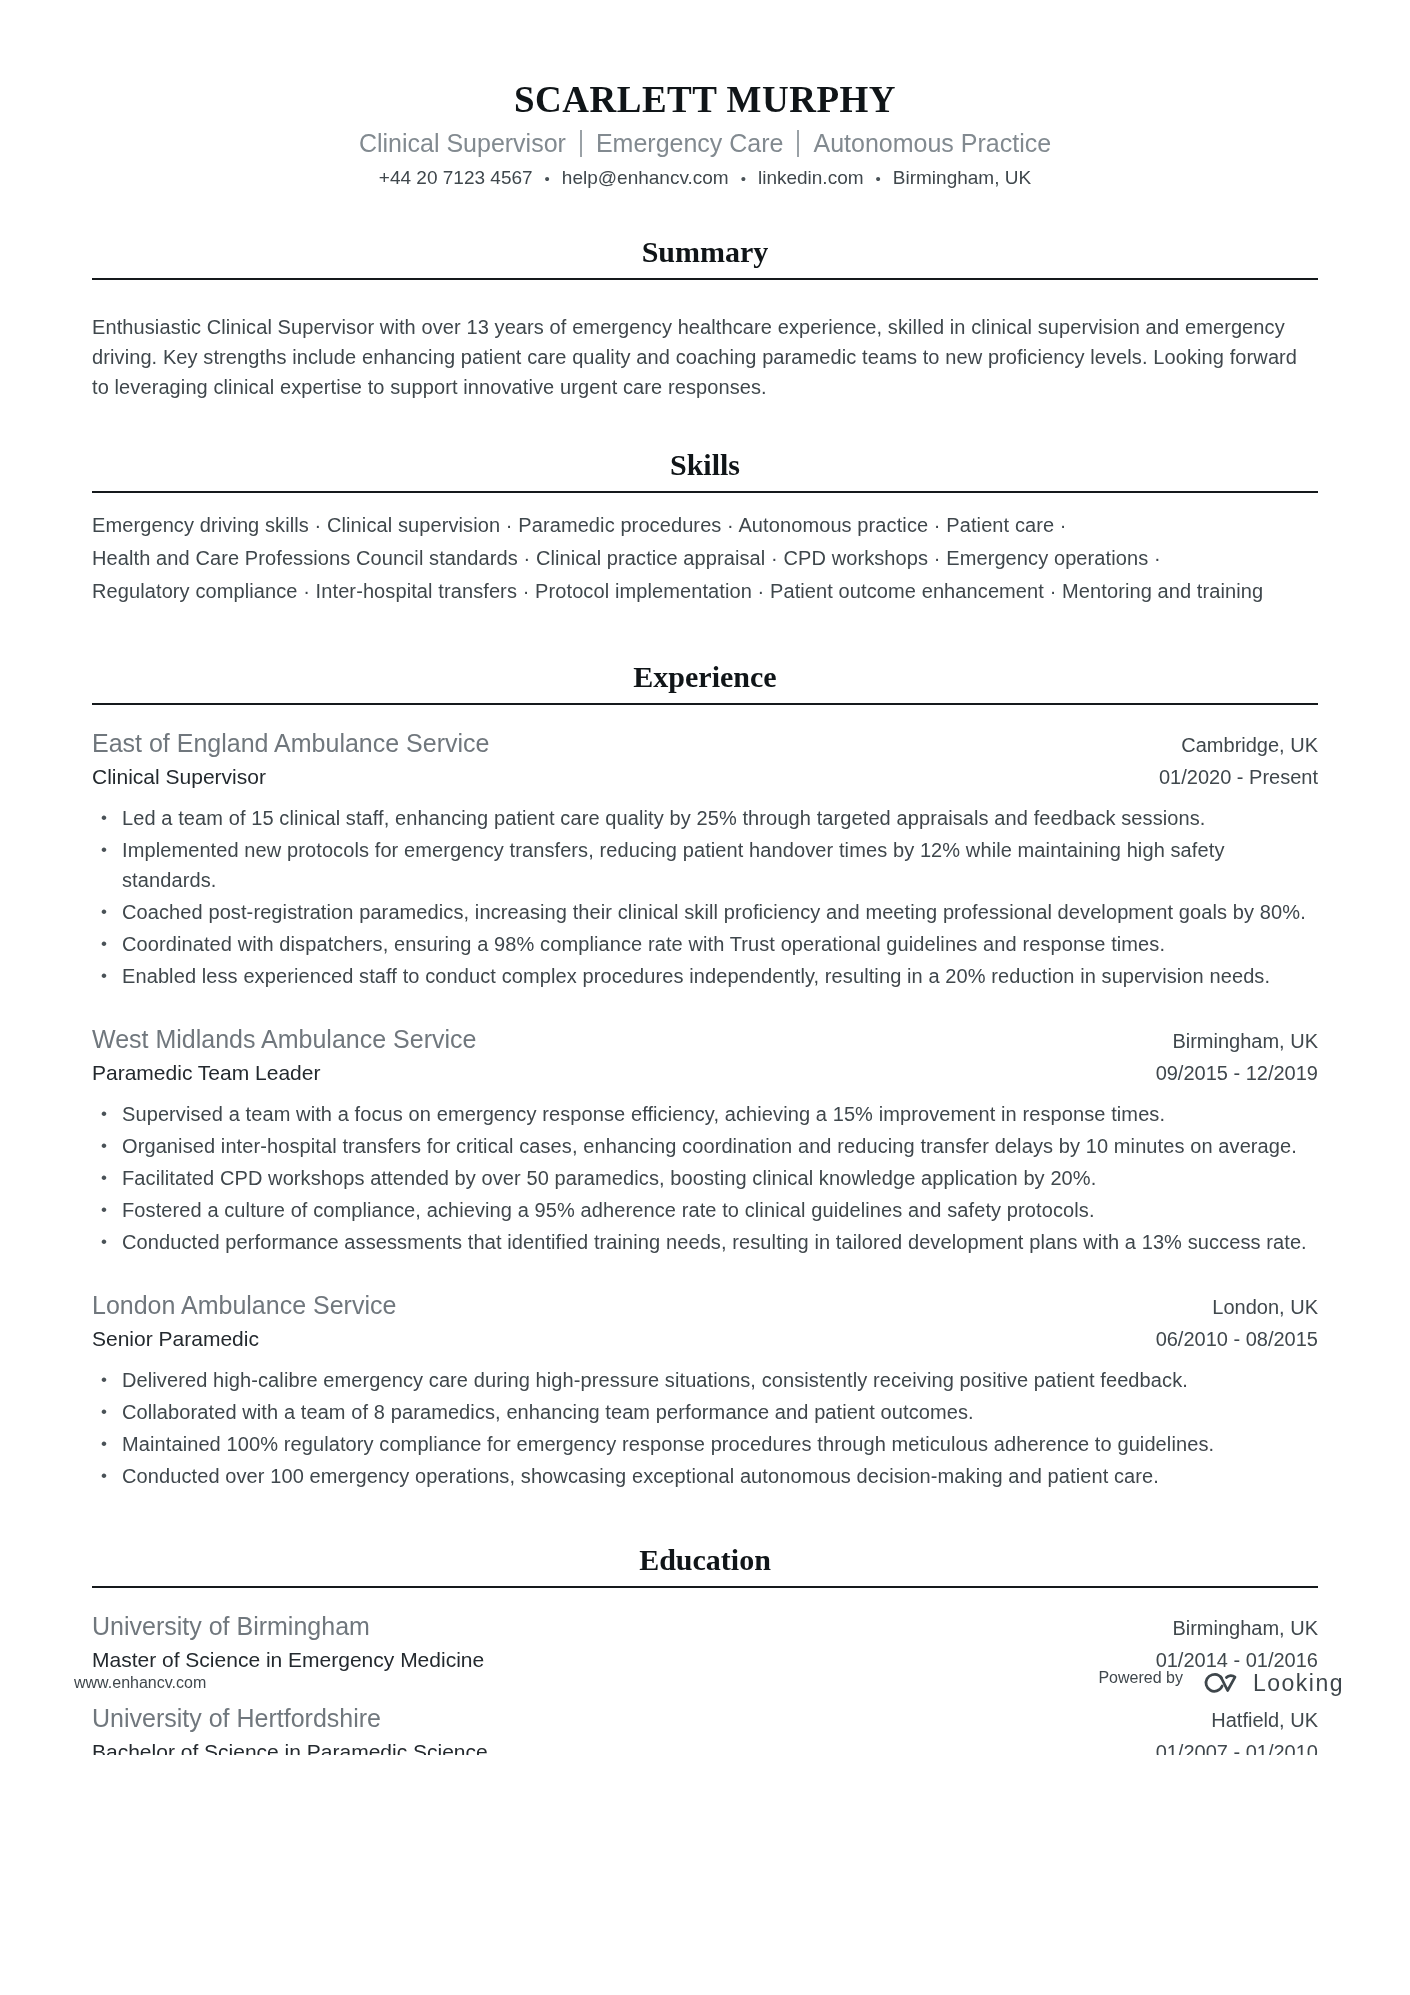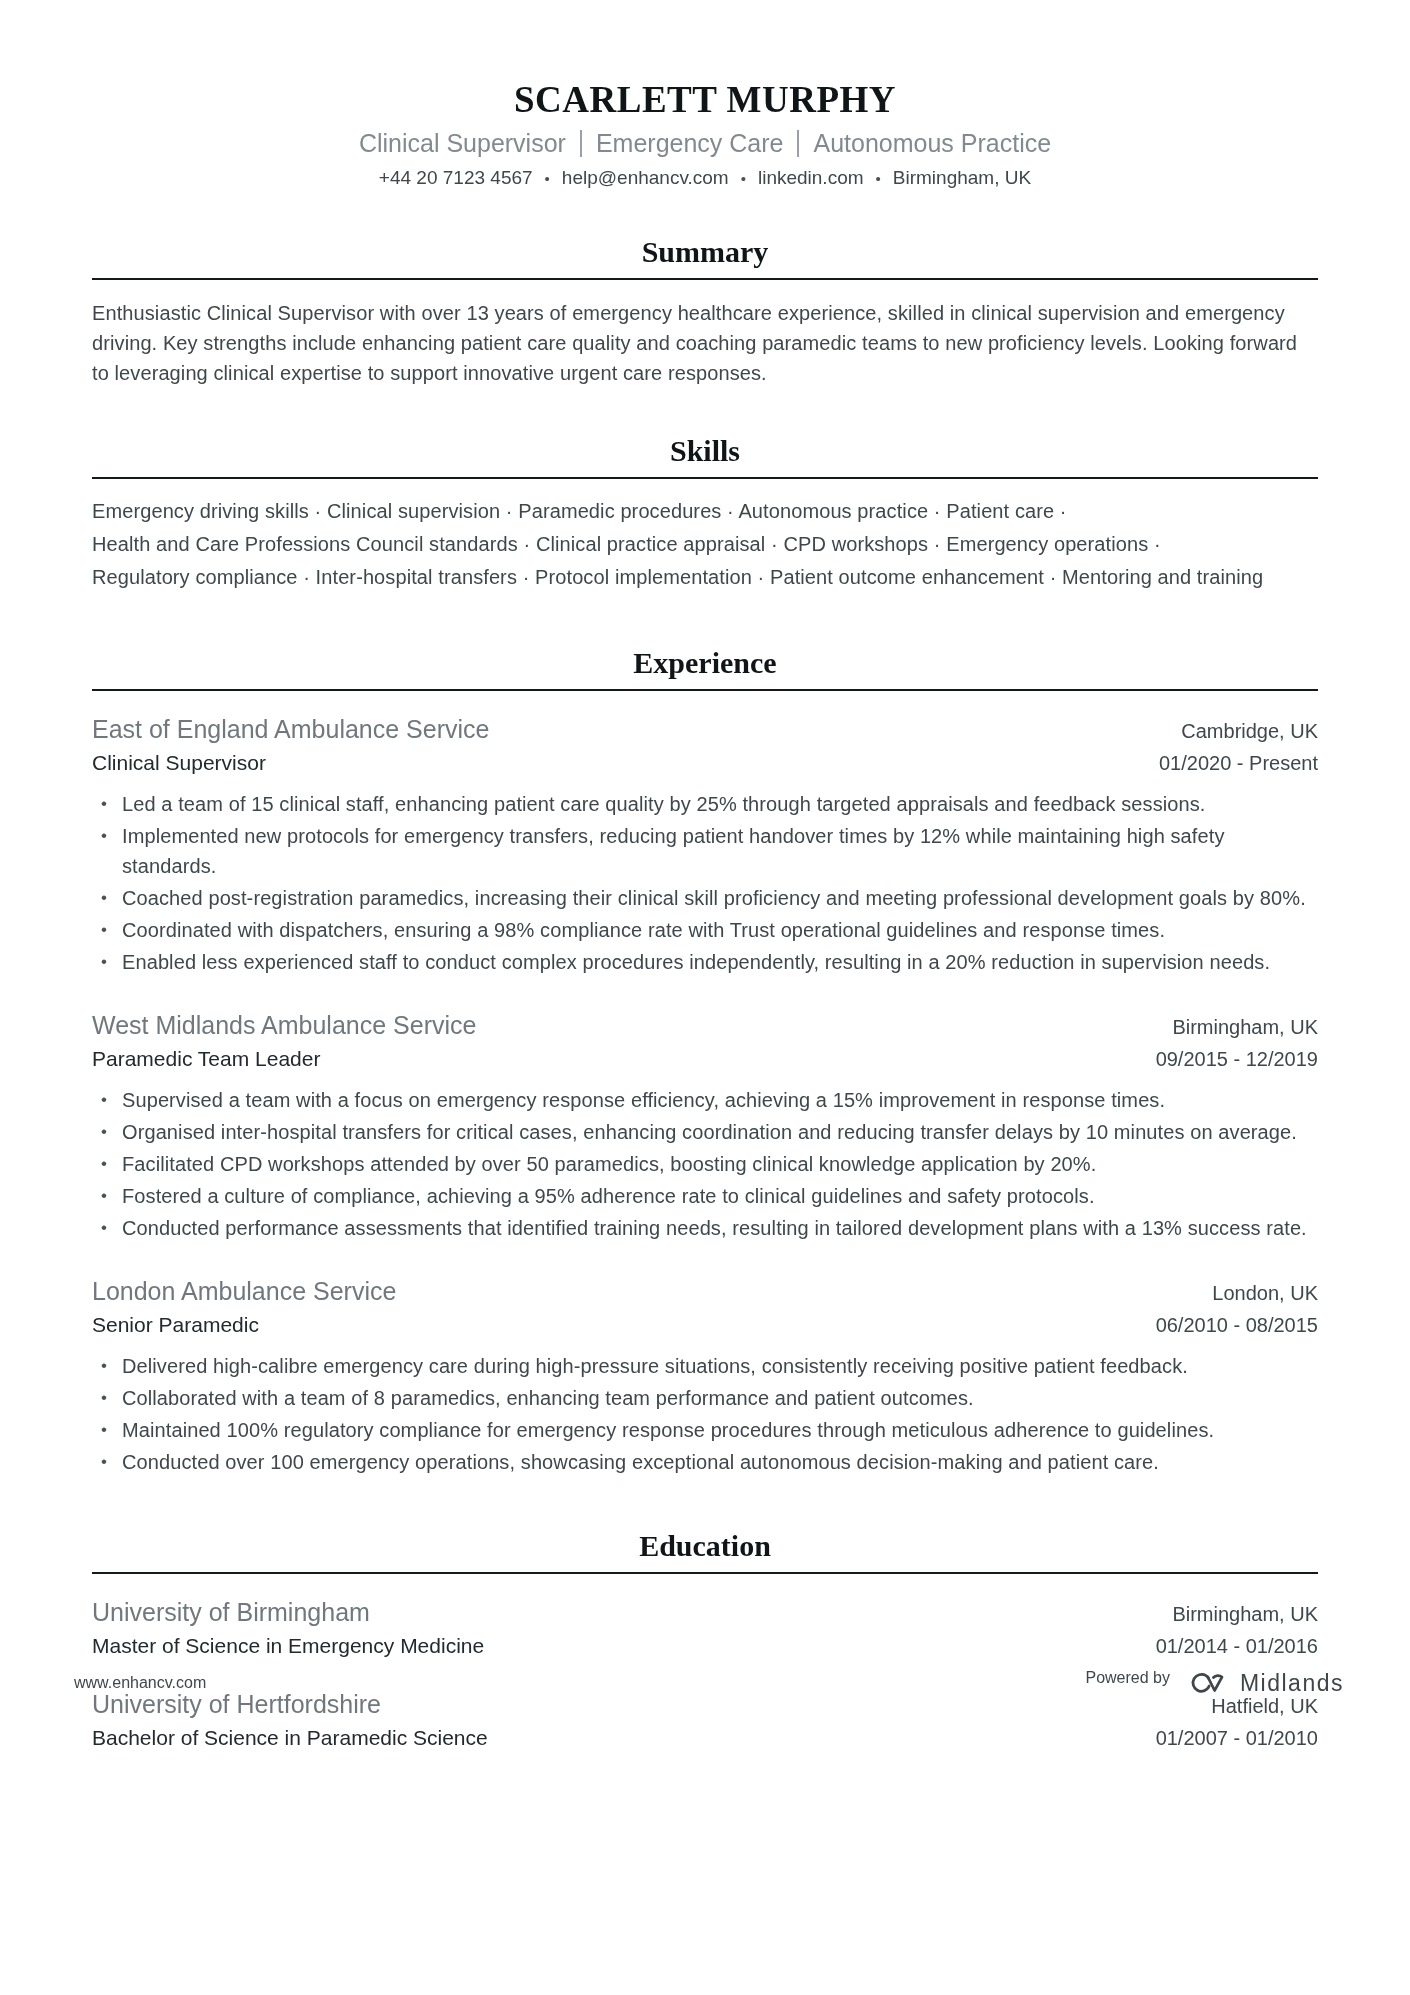--- a/index.html
+++ b/index.html
@@ -50,21 +50,21 @@
   .section { margin-top: 46px; }
   .section-title {
     font-family: "Liberation Serif", serif;
     font-weight: 700;
     font-size: 30px;
     color: #101518;
     text-align: center;
   }
   .rule { border: none; border-top: 2.5px solid #15191c; margin-top: 9px; }
   .body-text {
-    margin-top: 18px;
+    margin-top: 32px;
     font-size: 20px;
     line-height: 30px;
     letter-spacing: 0.1px;
     color: #3f474c;
   }
   .skills-line { font-size: 20px; line-height: 33px; letter-spacing: 0.1px; color: #3f474c; }
   .skills-wrap { margin-top: 16px; }
   
   .job { margin-top: 20px; }
   .job + .job { margin-top: 30px; }
@@ -256,18 +256,18 @@
 
   <div class="footer">
     <span class="site">www.enhancv.com</span>
     <div class="powered">
       <span class="label">Powered by</span>
       <span class="brandmark">
         <svg width="46" height="28" viewBox="0 0 46 28" fill="none" stroke="#3e464b" stroke-width="2.7" stroke-linecap="round" stroke-linejoin="round">
           <path d="M24.5 9.2 C22.6 6.2 18.8 4.7 15.2 5.7 C10.6 7.0 8.0 11.7 9.3 16.2 C10.6 20.7 15.3 23.3 19.8 21.9 C22.3 21.1 24.2 19.3 25.2 17.0"></path>
           <path d="M23.8 7.8 L30.6 21.5 L38.0 8.1 C35.5 5.9 31.6 6.1 29.4 8.5"></path>
         </svg>
-        <span class="brand-text">Midlands</span>
+        <span class="brand-text">Looking</span>
       </span>
     </div>
   </div>
 
 </div>
 
 </body></html>

